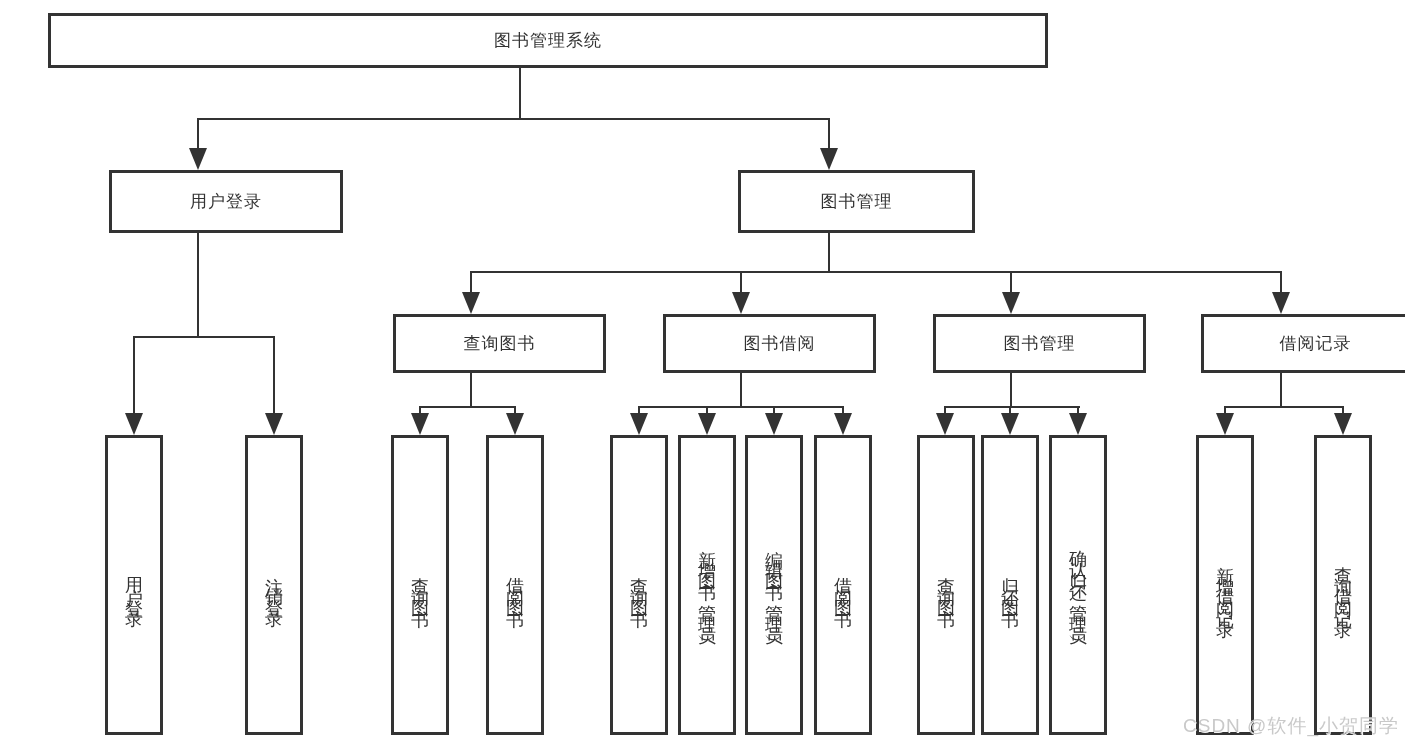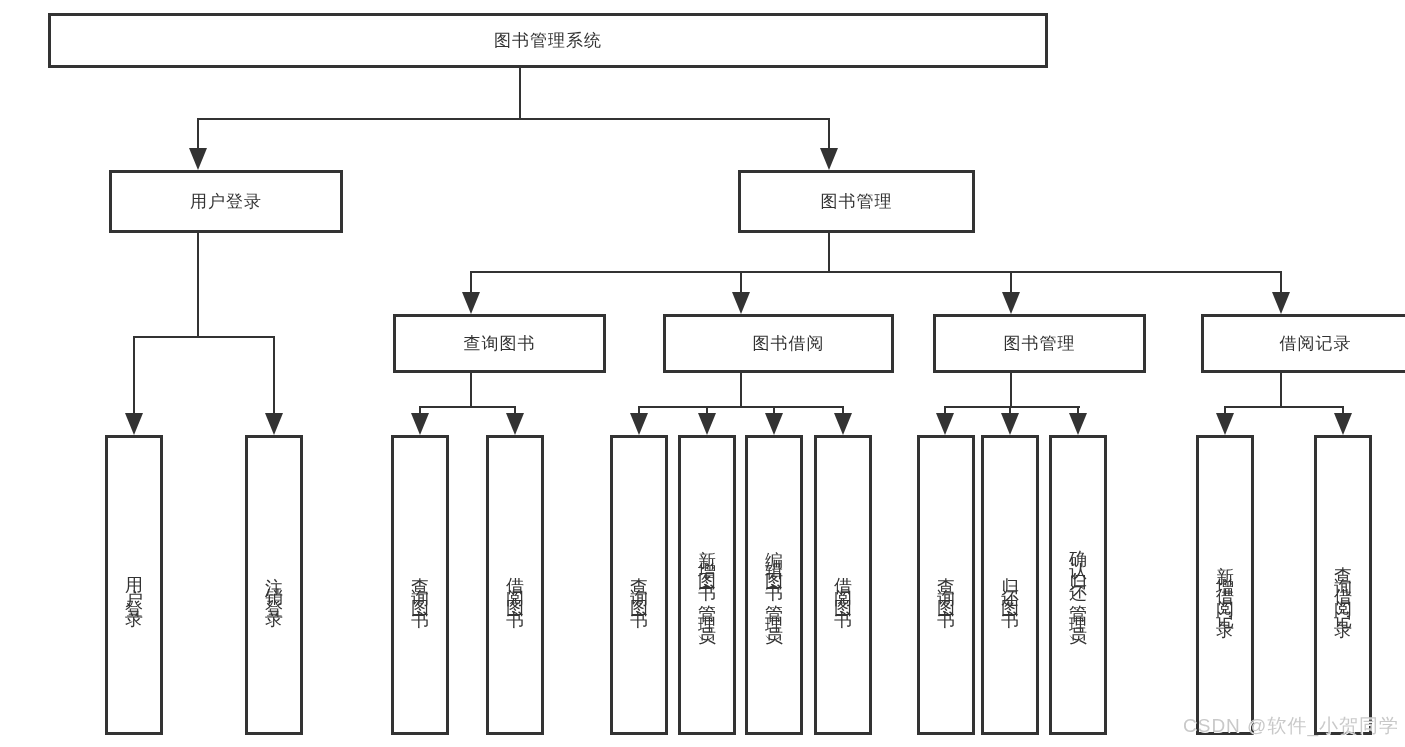--- a/index.html
+++ b/index.html
@@ -64,21 +64,21 @@
   <div class="vline" style="left:828px;top:233px;height:40px;"></div>
   <div class="hline" style="left:470px;top:271px;width:812px;"></div>
   <div class="drop" style="left:470px;top:271px;height:21px;"></div>
   <div class="drop" style="left:740px;top:271px;height:21px;"></div>
   <div class="drop" style="left:1010px;top:271px;height:21px;"></div>
   <div class="drop" style="left:1280px;top:271px;height:21px;"></div>
 
   <div class="node" style="left:365px;top:314px;width:213px;height:59px;">
     <span>查询图书</span>
   </div>
-  <div class="node" style="left:635px;top:314px;width:231px;height:59px;padding-left:20px;">
+  <div class="node" style="left:635px;top:314px;width:213px;height:59px;padding-left:20px;">
     <span>图书借阅</span>
   </div>
   <div class="node" style="left:905px;top:314px;width:213px;height:59px;">
     <span>图书管理</span>
   </div>
   <div class="node" style="left:1173px;top:314px;width:229px;height:59px;">
     <span>借阅记录</span>
   </div>
 
   <div class="vline" style="left:470px;top:373px;height:34px;"></div>

